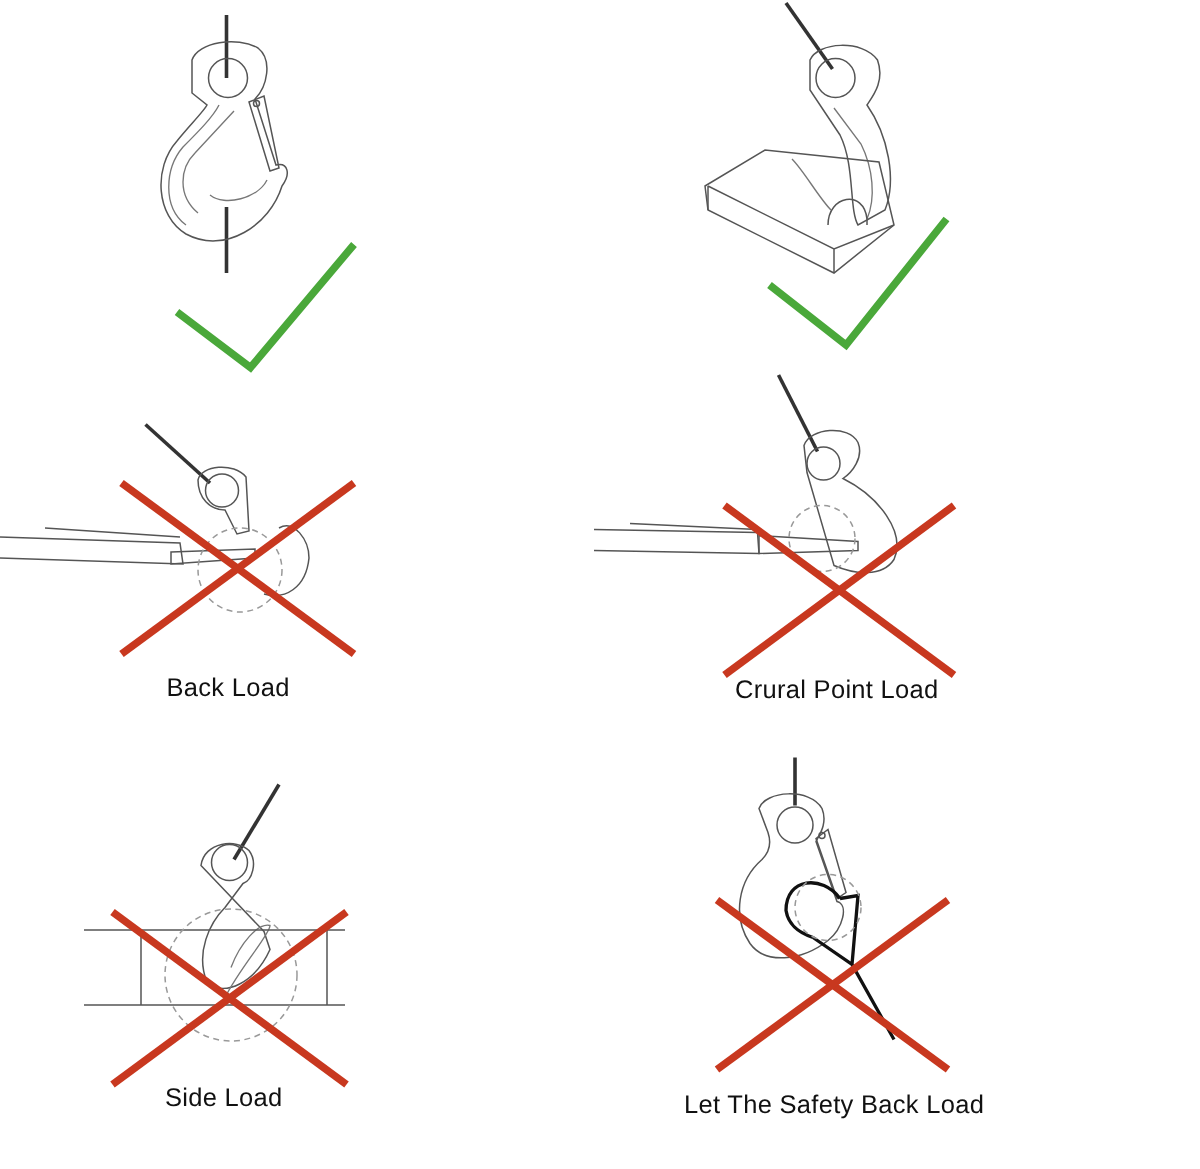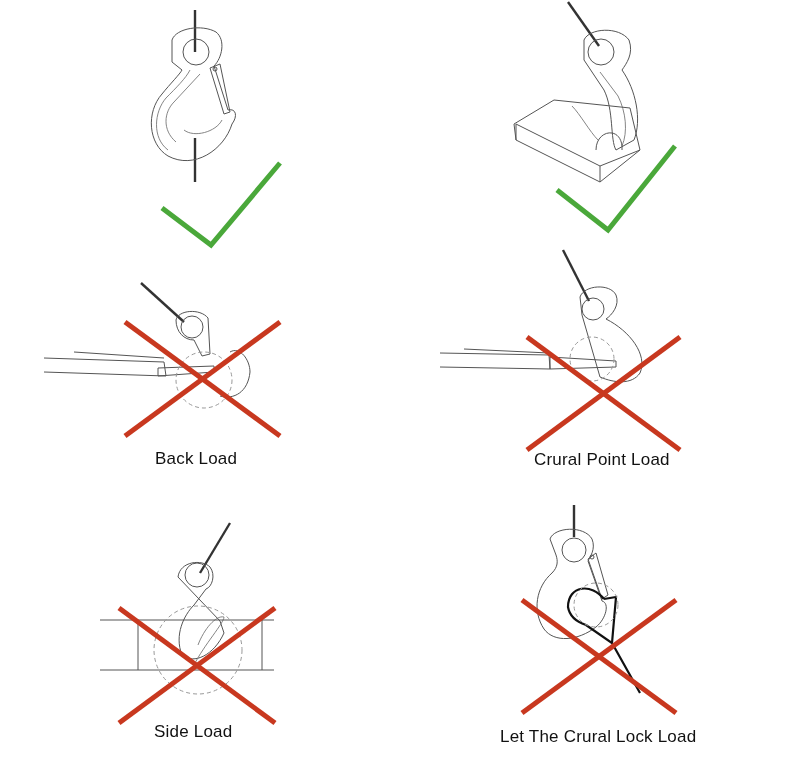--- a/index.html
+++ b/index.html
@@ -1,18 +1,18 @@
 <!DOCTYPE html>
 <html><head>
 <meta charset="utf-8">
 <style>
   html, body { margin: 0; padding: 0; background: #ffffff; }
   body { width: 800px; height: 779px; position: relative; overflow: hidden;
          font-family: "Liberation Sans", "DejaVu Sans", sans-serif; }
-  .panel { position: absolute; margin-left: 44px; }
+  .panel { position: absolute; }
   .panel svg { position: absolute; left: 0; top: 0; overflow: visible; }
   .caption { position: absolute; font-size: 17px; color: #111; white-space: nowrap; letter-spacing: 0.2px; }
   .ln { fill: none; stroke: #555; stroke-width: 1; }
   .ln2 { fill: none; stroke: #777; stroke-width: 0.9; }
   .rope { stroke: #333; stroke-width: 2.4; fill: none; }
   .dash { fill: none; stroke: #999; stroke-width: 1; stroke-dasharray: 4 3; }
   .check { fill: none; stroke-width: 5; stroke-linecap: butt; stroke-linejoin: miter; }
   .cross { stroke-width: 5; stroke-linecap: butt; }
 </style>
 </head>
@@ -108,14 +108,14 @@
     <path class="ln" d="M544,64 L552,58 L564,100 L558,104 Z"></path>
     <circle class="ln" cx="548" cy="62" r="2"></circle>
     <path fill="none" stroke="#111" stroke-width="2.2" d="M560,104 C548,88 524,90 524,112 C526,124 536,128 542,130"></path>
     <path fill="none" stroke="#111" stroke-width="2.2" d="M542,130 L568,148 L596,198 M560,104 L572,102 L568,148"></path>
     <circle class="dash" cx="552" cy="110" r="22"></circle>
   </svg>
   <svg width="800" height="270">
     <line class="cross" x1="478" y1="105" x2="632" y2="218" stroke="#c8381f"></line>
     <line class="cross" x1="632" y1="105" x2="478" y2="218" stroke="#c8381f"></line>
   </svg>
-  <div class="caption" style="left:456px;top:232px;">Let The Crural Lock Load</div>
+  <div class="caption" style="left:456px;top:232px;">Let The Safety Back Load</div>
 </div>
 
 </body></html>

